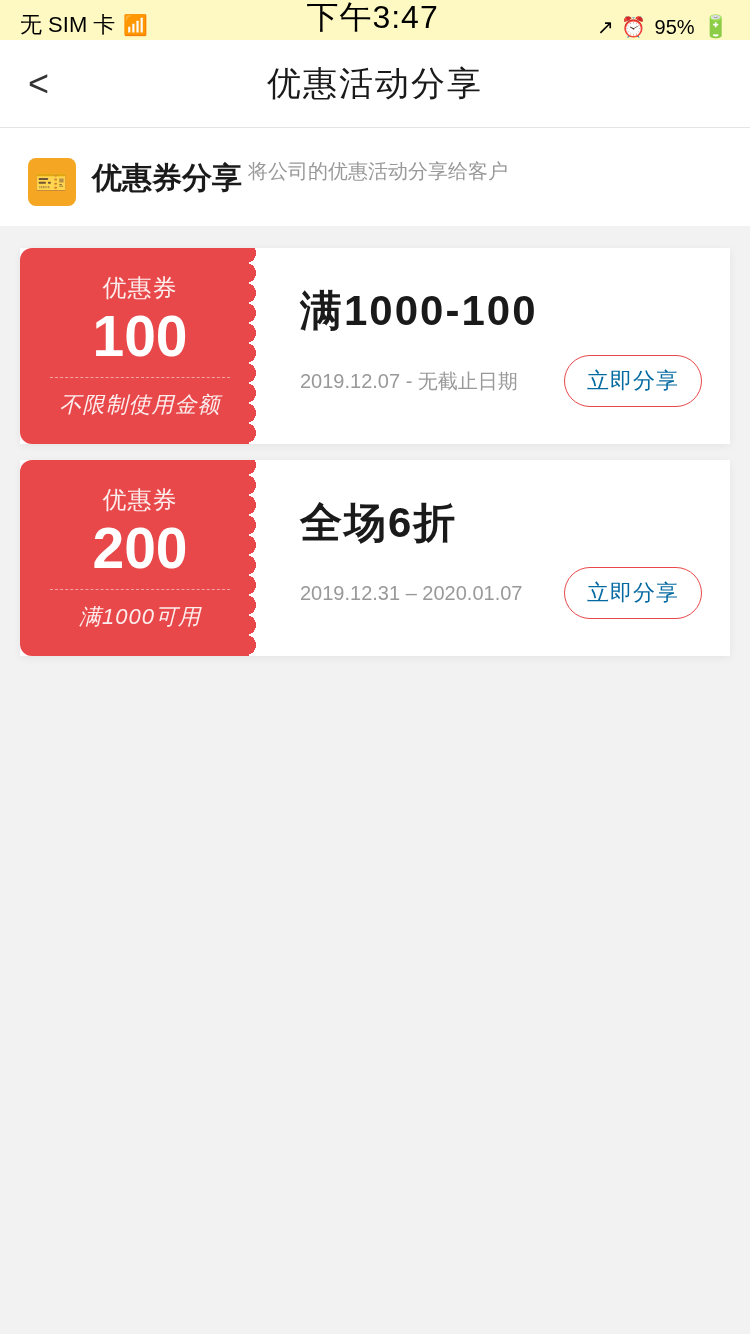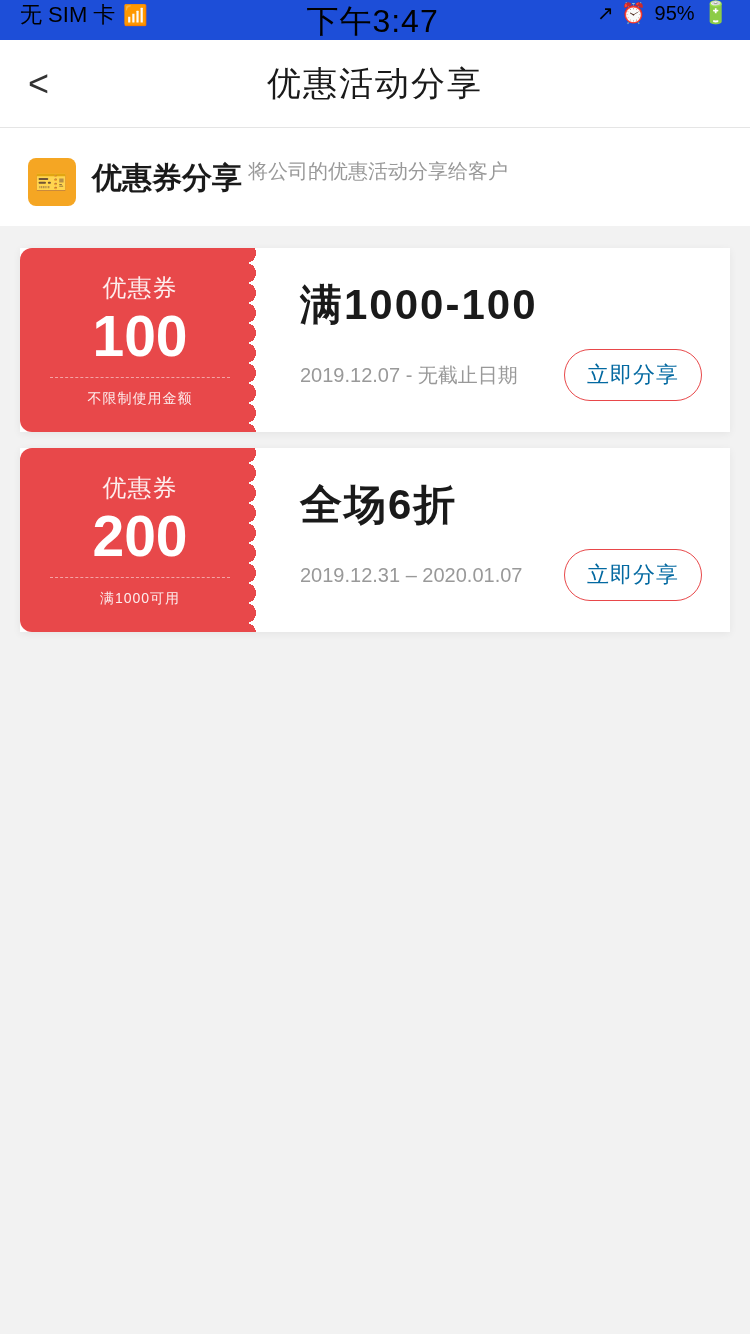--- a/index.html
+++ b/index.html
@@ -10,23 +10,23 @@
       min-height: 1334px;
       font-family: -apple-system, "PingFang SC", "Helvetica Neue", sans-serif;
       background: #f2f2f2;
       overflow-x: hidden;
     }
 
     
     .status-bar {
       width: 750px;
       height: 40px;
-      background: #1d4ed8;
-      display: flex;
-      align-items: flex-start;
+      background: #fef9c3;
+      display: flex;
+      align-items: flex-end;
       justify-content: space-between;
       padding: 0 20px;
       font-size: 24px;
       font-weight: 500;
     }
     .status-left {
       display: flex;
       align-items: center;
       gap: 8px;
       font-size: 22px;
@@ -165,24 +165,25 @@
       line-height: 1;
       margin-bottom: 12px;
     }
     .coupon-divider {
       width: 180px;
       height: 1px;
       border-top: 1px dashed rgba(255,255,255,0.5);
       margin-bottom: 12px;
     }
     .coupon-condition {
-      font-size: 14px;
+      font-size: 22px;
       color: rgba(255,255,255,0.9);
       text-align: left;
       letter-spacing: 1px;
+      font-style: italic;
     }
 
     
     .coupon-right {
       flex: 1;
       padding: 28px 28px 30px 40px;
       display: flex;
       flex-direction: column;
       justify-content: center;
       gap: 16px;

